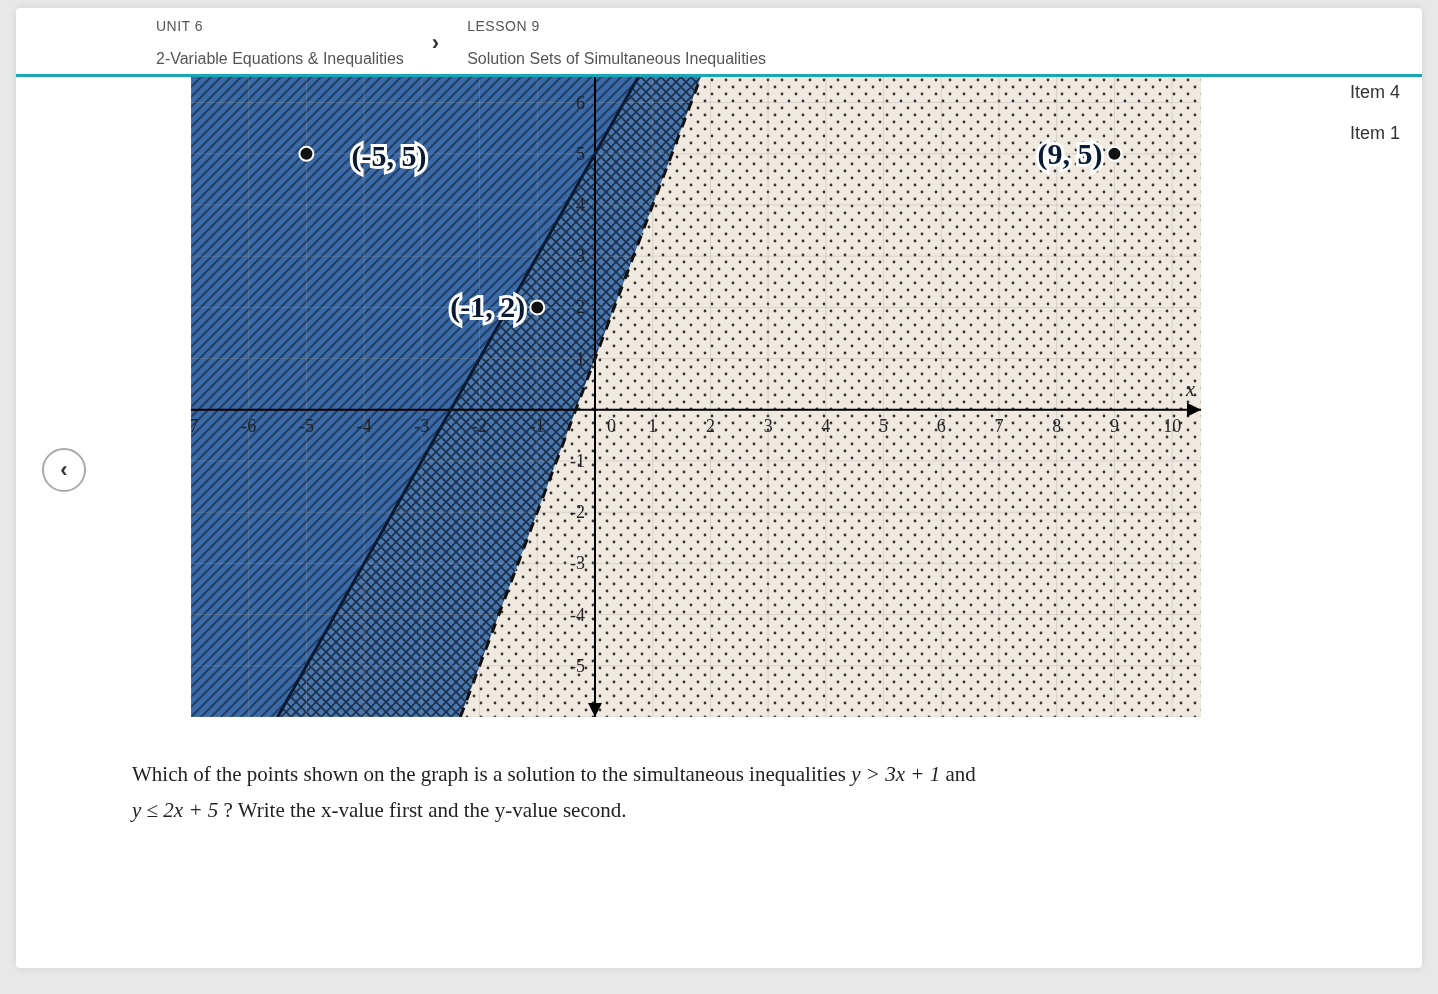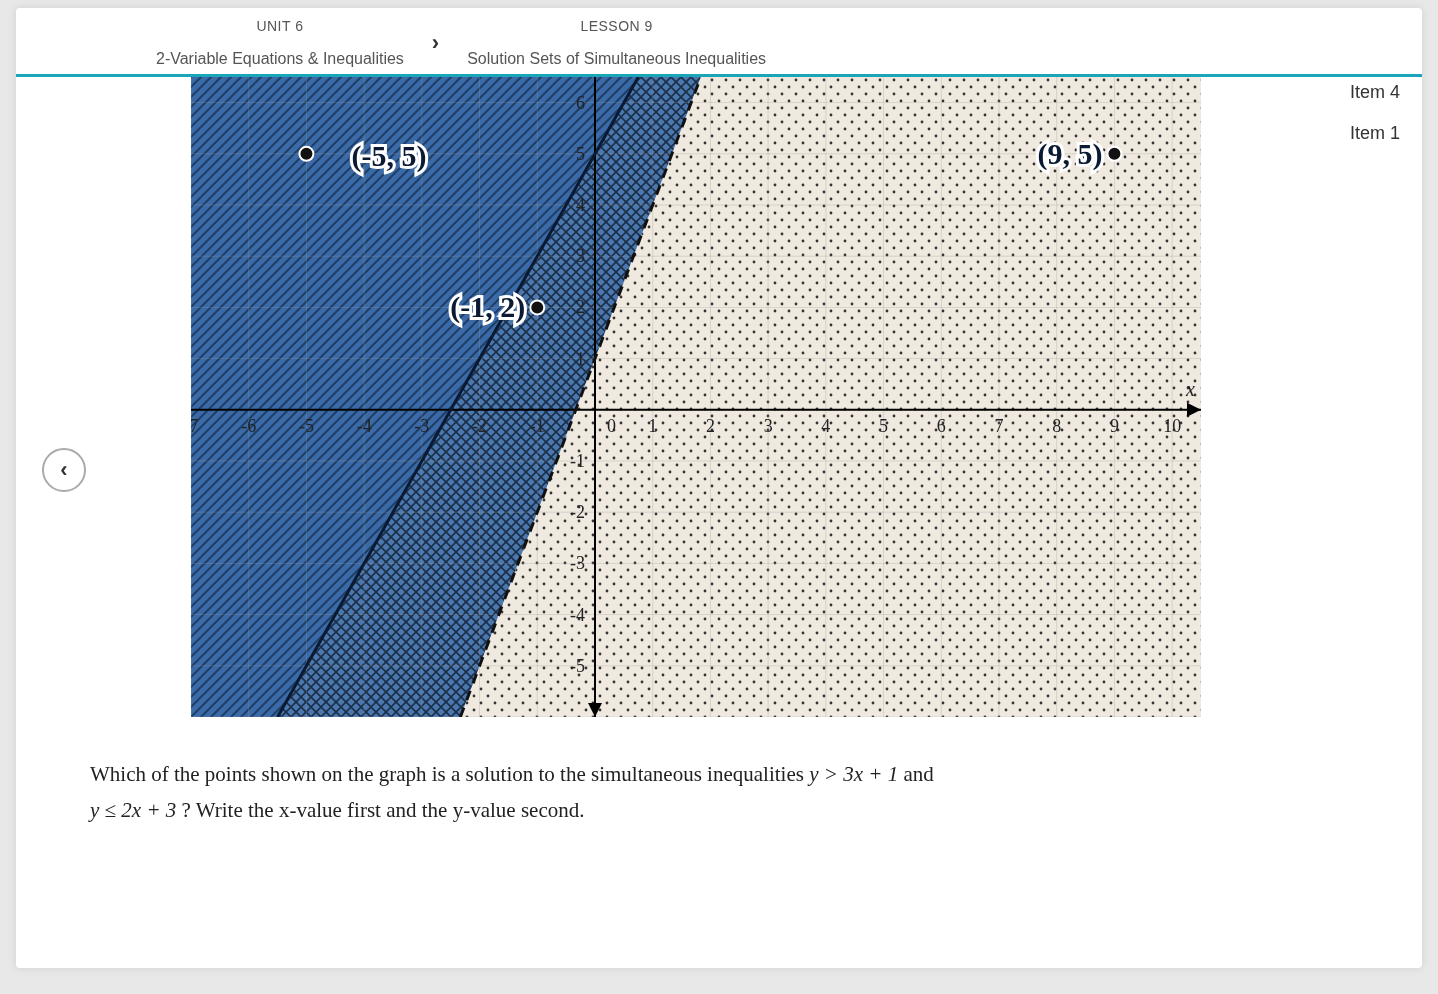--- a/index.html
+++ b/index.html
@@ -20,21 +20,20 @@
     overflow: hidden;
   }
   .breadcrumb {
     display: flex;
     align-items: center;
     gap: 24px;
     padding: 10px 140px 6px;
     color: #666;
     font-size: 16px;
     border-bottom: 3px solid #1aa6b8;
-    text-align: center;
   }
   .bc-col { display: flex; flex-direction: column; gap: 2px; }
   .bc-unit { font-size: 14px; color: #555; letter-spacing: 0.5px; }
   .bc-title { font-size: 16px; color: #555; margin-top: 14px; }
   .chev {
     color: #333;
     font-size: 22px;
     font-weight: 700;
     padding: 0 4px;
   }
@@ -77,21 +76,21 @@
     justify-content: center;
     color: #333;
     font-size: 22px;
     font-weight: 700;
   }
 
   .question {
     font-size: 21px;
     color: #222;
     line-height: 1.7;
-    padding: 40px 110px 20px 74px;
+    padding: 40px 110px 20px 116px;
     font-family: Georgia, 'Times New Roman', serif;
   }
   .question .math { font-style: italic; font-family: Georgia, serif; }
 </style>
 </head>
 <body>
 
 <div class="window">
 
   <div class="breadcrumb">
@@ -214,18 +213,18 @@
           <circle cx="923.4285714285714" cy="76.79999999999995" r="7" fill="#111" stroke="#fff" stroke-width="2"></circle>
           <text x="911.4285714285714" y="86.79999999999995" text-anchor="end" stroke="#fff" stroke-width="6" font-size="30" font-weight="700" font-family="Georgia,serif">(9, 5)</text>
           <text x="911.4285714285714" y="86.79999999999995" text-anchor="end" fill="#0a1a33" font-size="30" font-weight="700" font-family="Georgia,serif">(9, 5)</text>
         </svg>
     </div>
 
     <div class="question">
       <span>Which of the points shown on the graph is a solution to the simultaneous inequalities </span>
       <span class="math">y &gt; 3x + 1</span>
       <span> and</span><br>
-      <span class="math">y ≤ 2x + 3</span>
+      <span class="math">y ≤ 2x + 5</span>
       <span>? Write the x-value first and the y-value second.</span>
     </div>
   </div>
 
 </div>
 
 </body></html>

